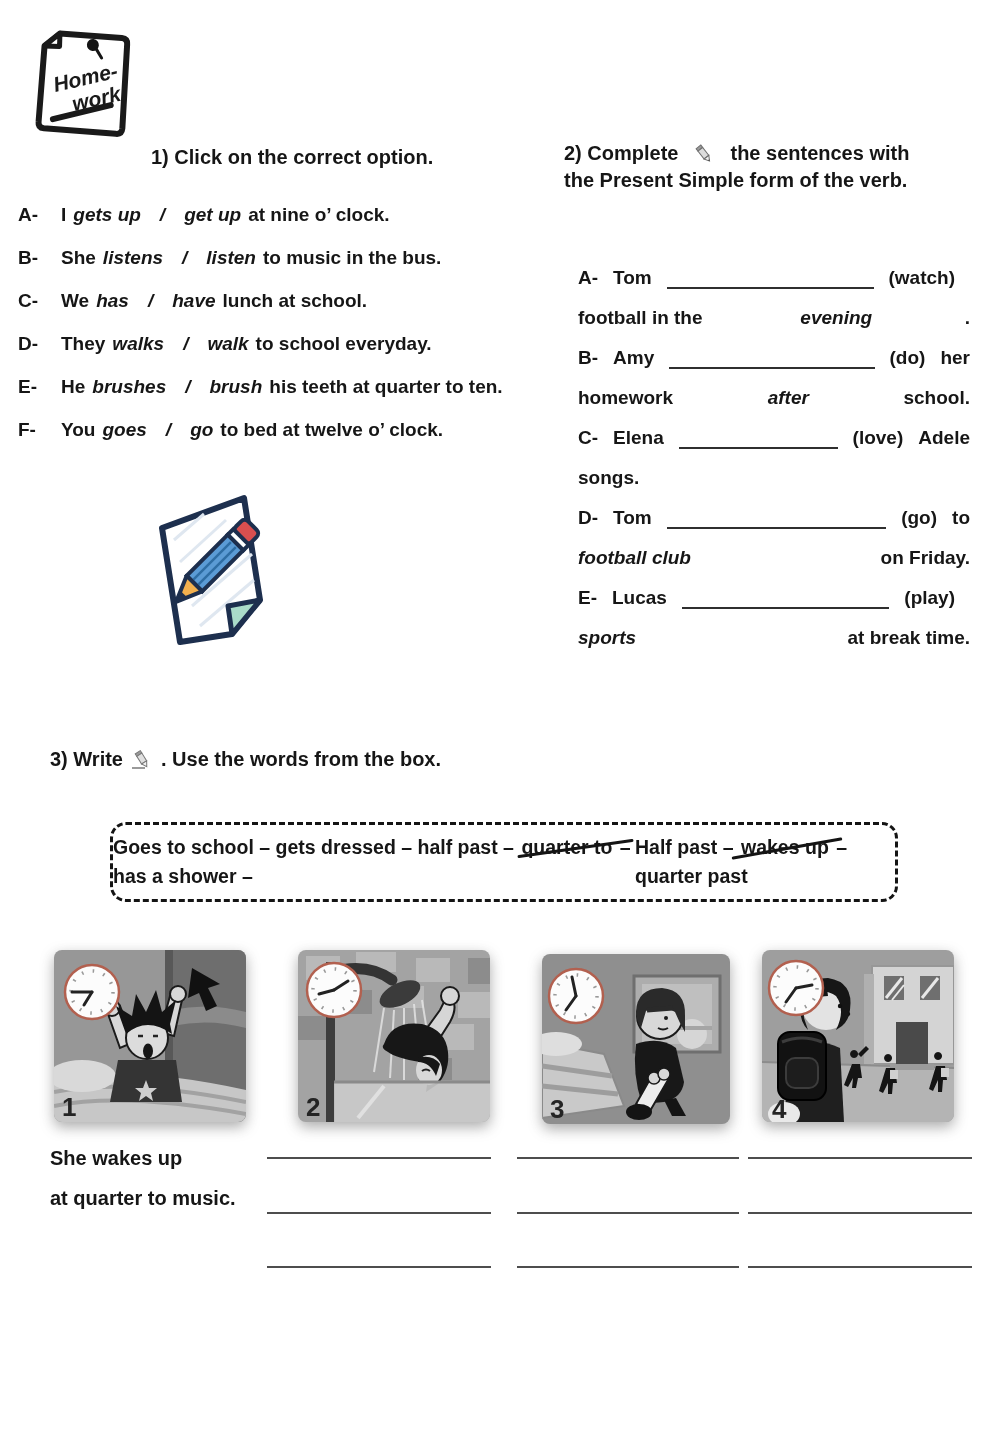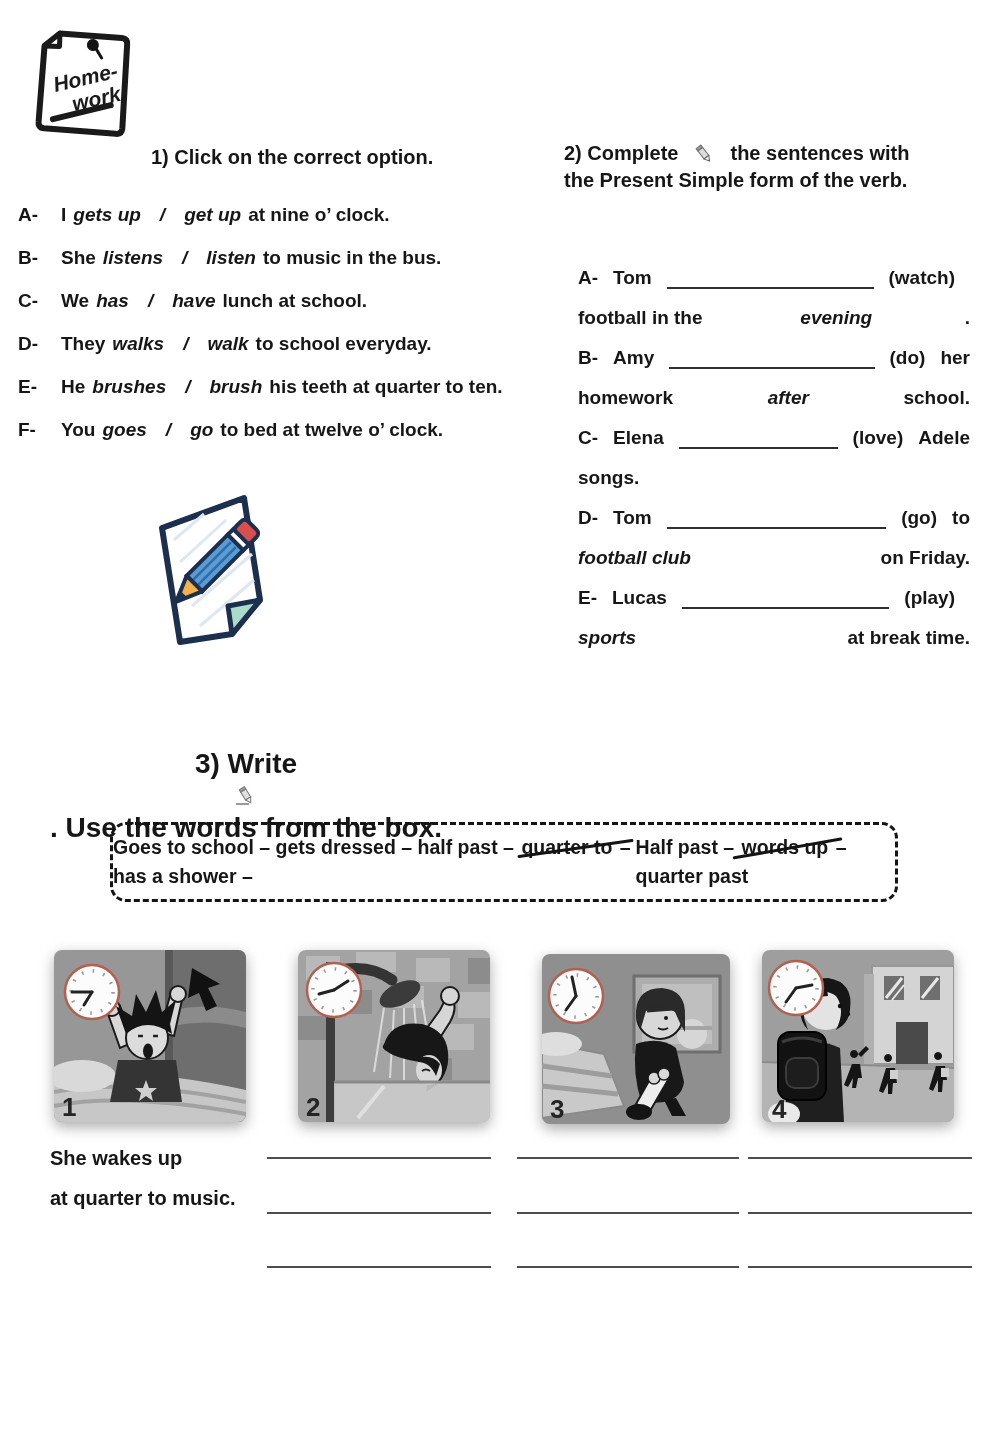--- a/index.html
+++ b/index.html
@@ -3,21 +3,21 @@
 <meta charset="utf-8">
 <style>
   html,body{margin:0;padding:0;background:#ffffff;}
   .page{position:relative;width:1000px;height:1443px;background:#ffffff;overflow:hidden;
         font-family:"Liberation Sans",sans-serif;font-weight:700;color:#161616;}
 
   
   .h-ex1{position:absolute;left:120px;top:146px;font-size:20px;margin-left:31px;}
   .h-ex2{position:absolute;left:564px;top:140px;width:412px;font-size:20px;line-height:27px;}
   .h-ex2 .row{display:flex;align-items:center;gap:14px;}
-  .h-ex3{position:absolute;left:50px;top:748px;font-size:28px;display:flex;align-items:center;gap:6px;flex-direction:column;}
+  .h-ex3{position:absolute;left:50px;top:748px;font-size:20px;display:flex;align-items:center;gap:6px;}
 
   
   .ex1-list{position:absolute;left:18px;top:193px;font-size:19px;}
   .ex1-item{height:43px;display:flex;align-items:center;gap:7px;white-space:pre;}
   .ex1-item .ltr{width:36px;}
   .optgrp{display:flex;gap:19px;font-style:italic;}
 
   
   .ex2-list{position:absolute;left:578px;top:258px;width:392px;font-size:19px;}
   .ex2-l1{height:40px;display:flex;align-items:center;gap:15px;}
@@ -180,21 +180,21 @@
         <rect x="10" y="4" width="6" height="9" fill="#e0e0e0" stroke="#777" stroke-width="1"></rect>
         <polygon points="10,13 16,13 13,18" fill="#f2f2f2" stroke="#777" stroke-width="1"></polygon>
       </g>
       <line x1="3" y1="18" x2="16" y2="18" stroke="#9a9a9a" stroke-width="2"></line>
     </svg>
     <span>. Use the words from the box.</span>
   </div>
 
   <div class="word-box">
     <div class="bl"><span>Goes to school – gets dressed – half past – </span><span class="struck s1">quarter to</span><span> – has a shower –</span></div>
-    <div class="bl"><span>Half past – </span><span class="struck s2">words up</span><span> – quarter past</span></div>
+    <div class="bl"><span>Half past – </span><span class="struck s2">wakes up</span><span> – quarter past</span></div>
   </div>
 
   <div class="pic" style="left:54px;top:950px;">
     <svg width="192" height="172" viewBox="0 0 192 172">
       <defs>
           <clipPath id="p1c">
             <rect width="192" height="172" rx="8"></rect>
           </clipPath>
         </defs>
       <g clip-path="url(#p1c)">

